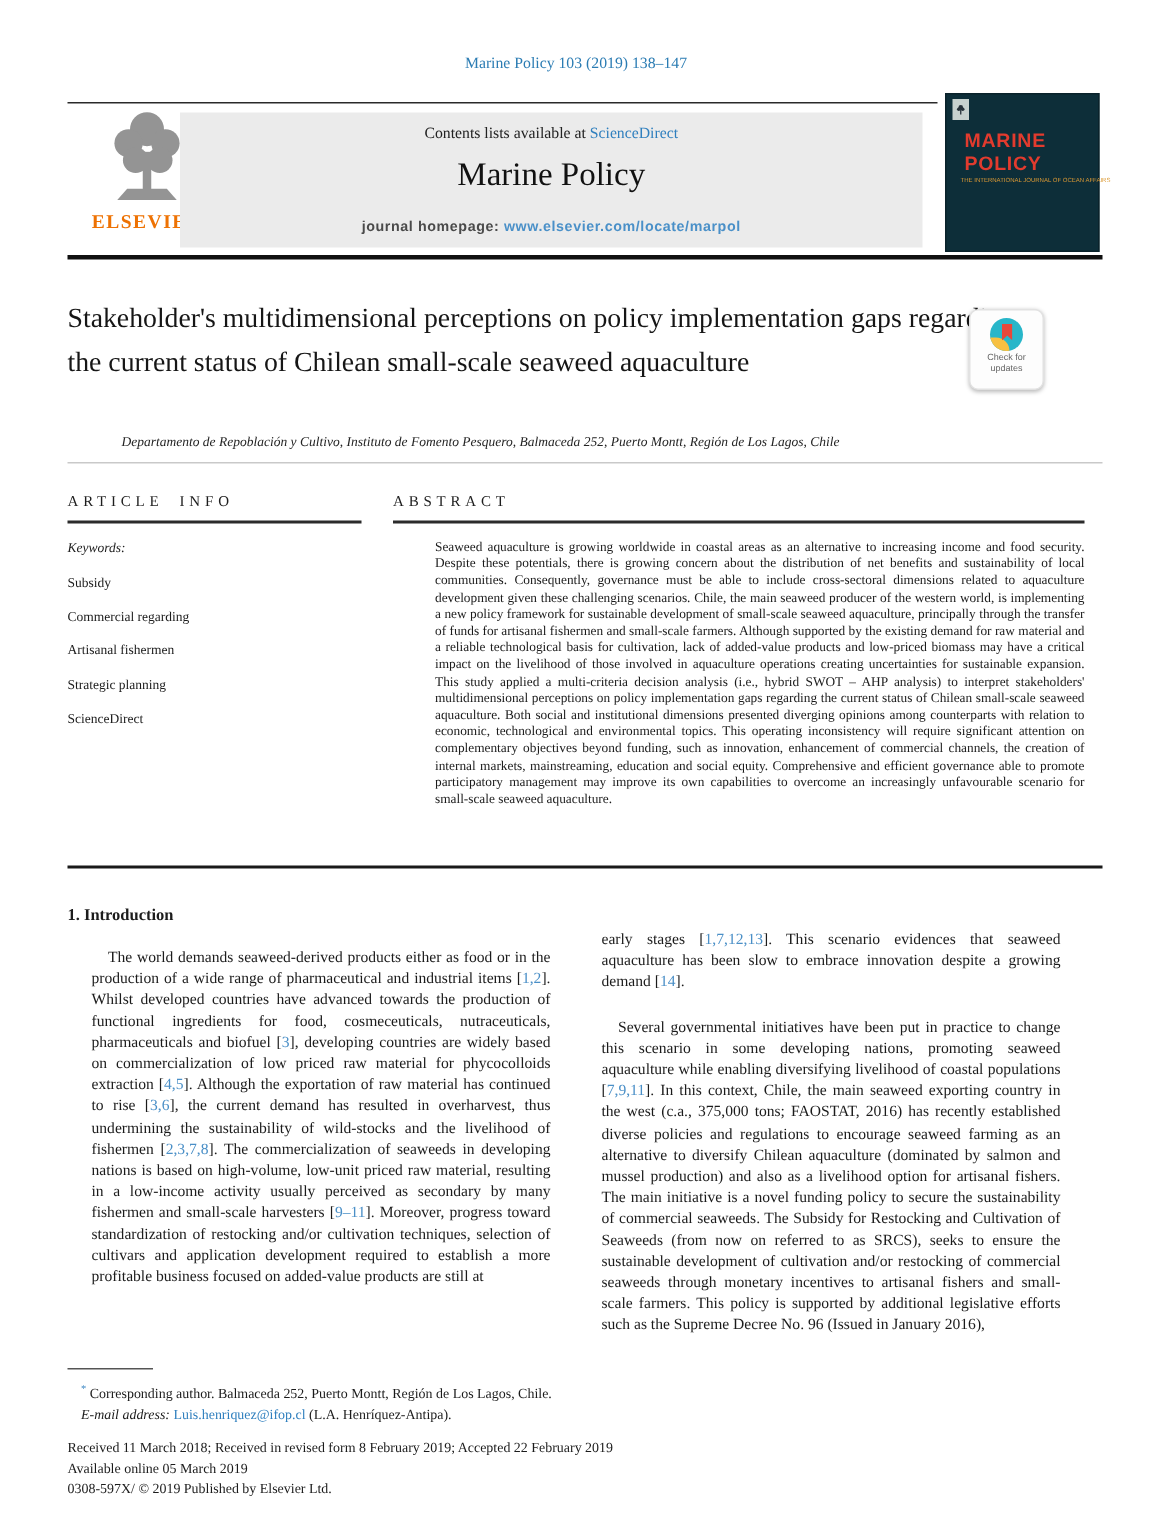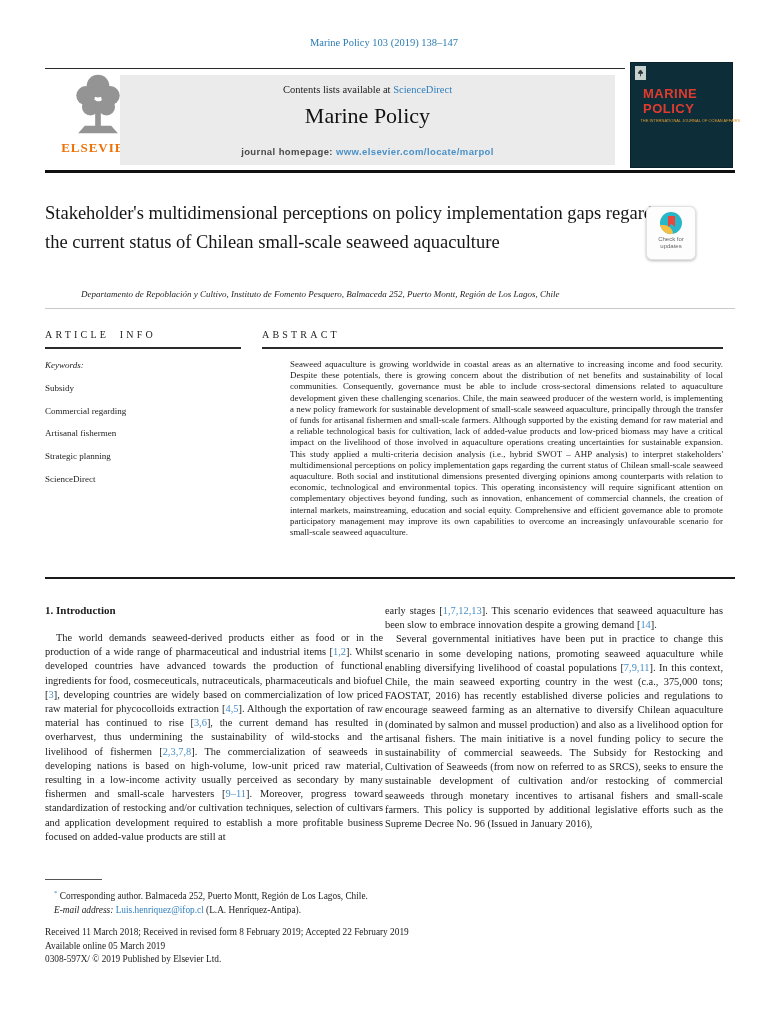--- a/index.html
+++ b/index.html
@@ -61,26 +61,26 @@
   .sec-rule{height:2px;background:#2b2b2b;margin:7px 0 10px 0;}
   .kw-label{font-size:9px;font-style:italic;line-height:12.8px;}
   .kw-item{font-size:9px;line-height:12.8px;margin-top:10px;}
   .abs-text{font-size:8.9px;line-height:11.2px;text-align:justify;color:#1b1b1b;margin-left:28px;}
   .rule-mid{position:absolute;top:577px;left:45px;width:690px;height:2px;background:#1a1a1a;}
 
   
   .col1{position:absolute;top:604px;left:45px;width:338px;}
   .col2{position:absolute;top:604px;left:385px;width:338px;}
   .intro-head{font-size:11px;font-weight:bold;margin:0 0 15px 0;}
-  .body-p{font-size:10.4px;line-height:14.2px;text-align:justify;margin:0;color:#1b1b1b;}
+  .body-p{font-size:10.4px;line-height:14.2px;text-align:justify;margin:16px;color:#1b1b1b;}
   .indent{text-indent:11px;}
   .ref{color:#4a8fc7;}
 
   
-  .footnote{position:absolute;top:879px;left:45px;width:690px;}
+  .footnote{position:absolute;top:912px;left:45px;width:690px;}
   .fn-rule{width:57px;height:1px;background:#555;margin-bottom:7px;}
   .fn{font-size:9.3px;line-height:13.5px;color:#1b1b1b;}
   .fn-indent{padding-left:9px;}
   .fn sup{color:#3e88c4;font-size:7px;}
   .fn-em{font-style:italic;}
   .fn-block2{margin-top:9px;}
 </style>
 </head>
 <body>
 

